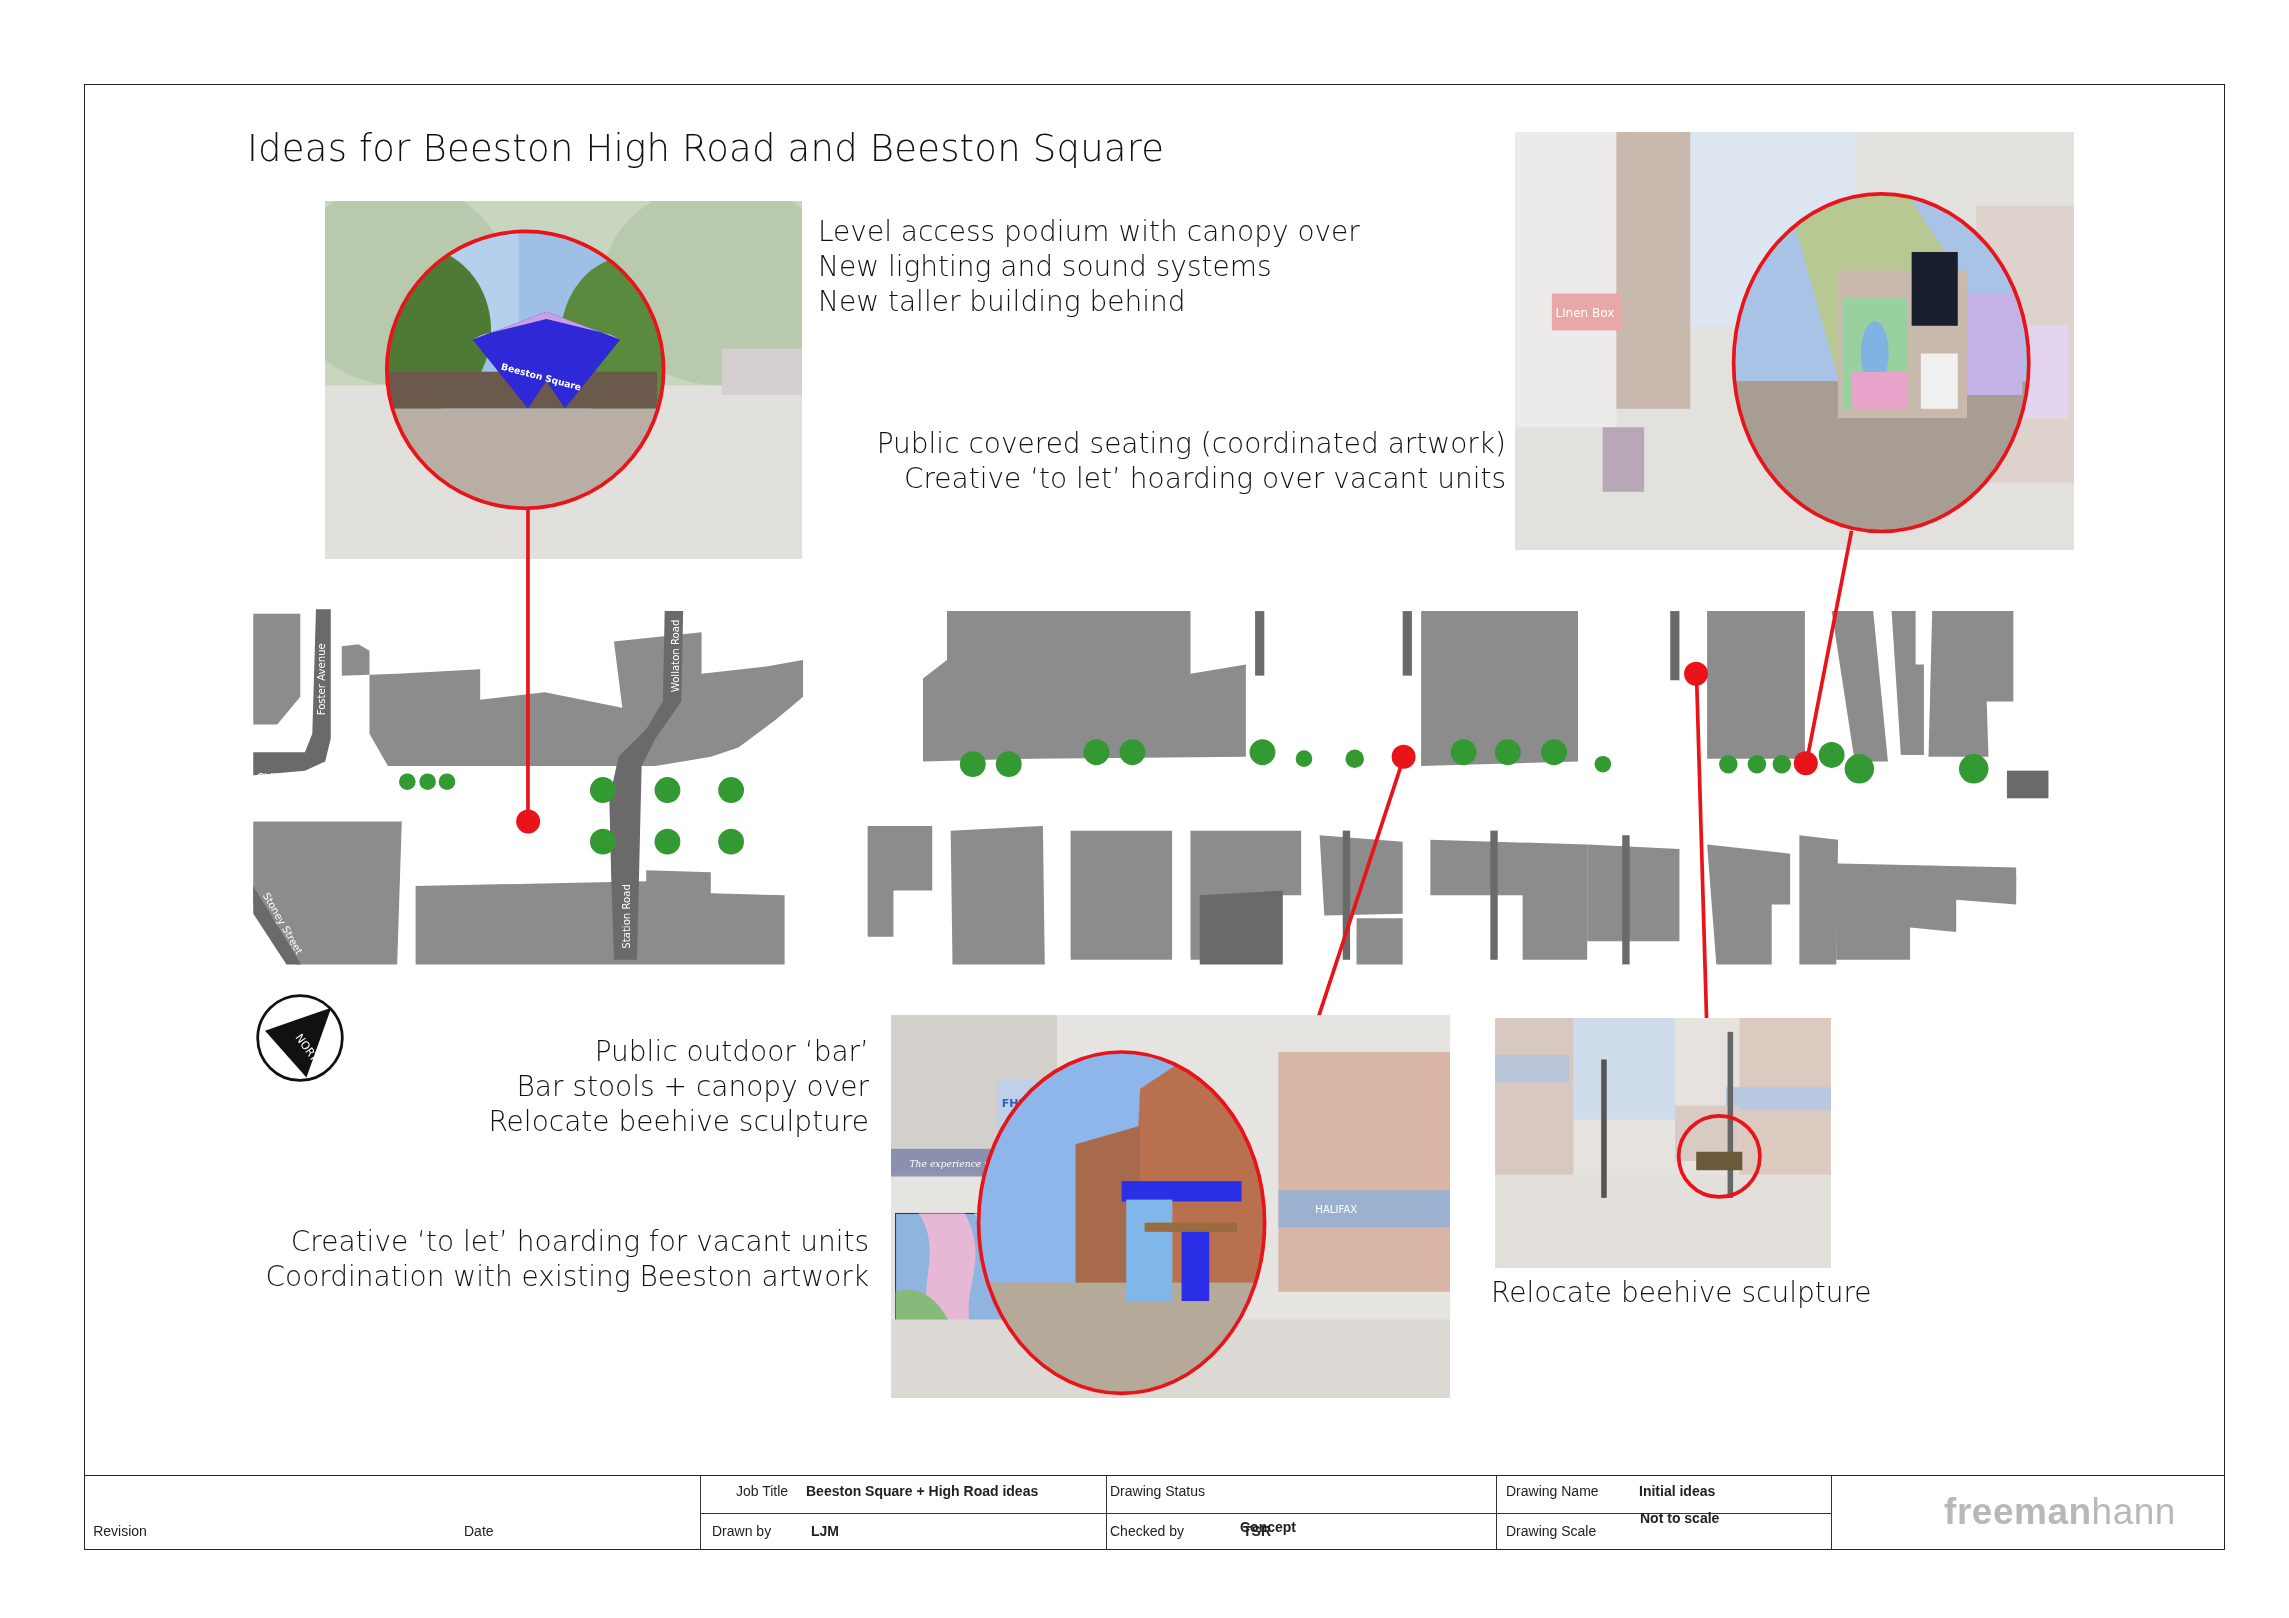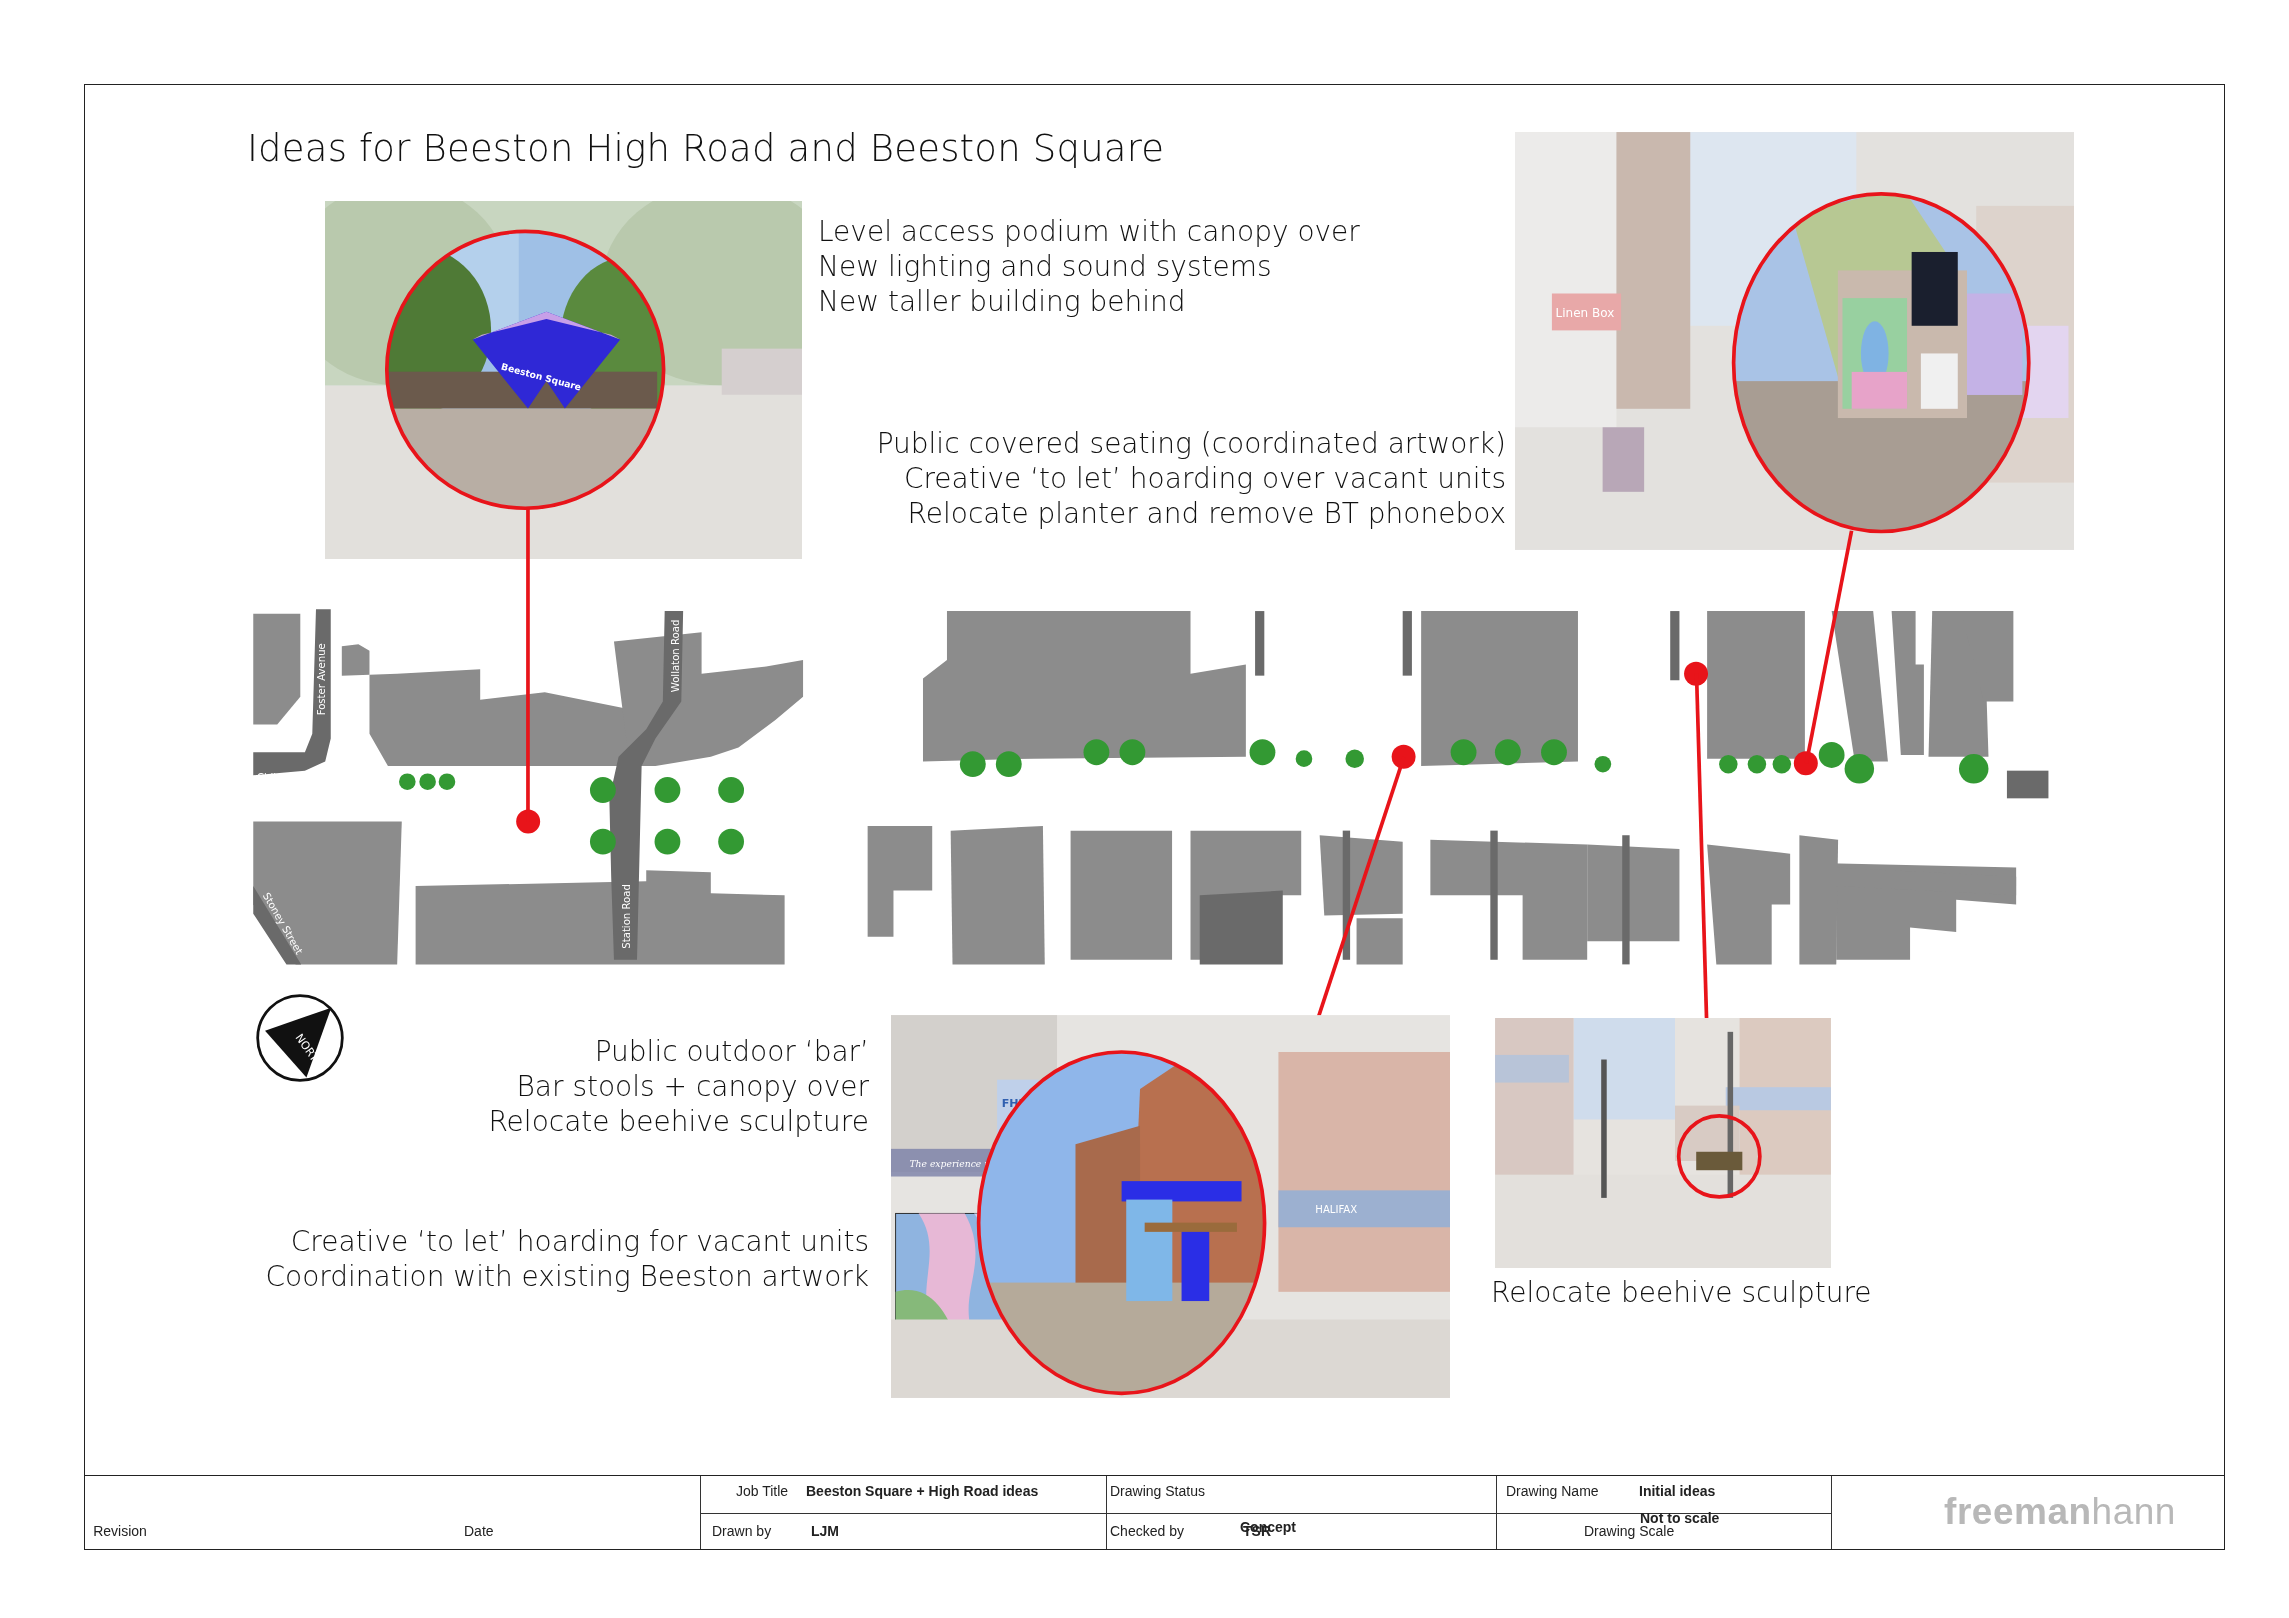--- a/index.html
+++ b/index.html
@@ -62,21 +62,20 @@
 
 <div class="abs note" style="left:818px;top:214px;">
   <div>Level access podium with canopy over</div>
   <div>New lighting and sound systems</div>
   <div>New taller building behind</div>
 </div>
 
 <div class="abs note right" style="right:784px;top:426px;">
   <div>Public covered seating (coordinated artwork)</div>
   <div>Creative ‘to let’ hoarding over vacant units</div>
-  <div>Relocate planter and remove BT phonebox</div>
 </div>
 
 <div class="abs photo" style="left:1515px;top:132px;width:615px;height:418px;">
   <svg width="559" height="418" viewBox="0 0 606 453">
     <defs>
         <clipPath id="c2">
           <ellipse cx="397" cy="250" rx="160" ry="183"></ellipse>
         </clipPath>
       </defs>
     <rect width="606" height="453" fill="#e3e1de"></rect>
@@ -283,20 +282,20 @@
   <div class="tb-cell" style="left:628px;top:47px;text-align:right;">Drawn by</div>
   <div class="tb-cell tb-val" style="left:727px;top:47px;">LJM</div>
 
   <div class="tb-cell" style="left:1026px;top:7.4px;">Drawing Status</div>
   <div class="tb-cell tb-val" style="left:1156px;top:7.4px;margin-top:36px;">Concept</div>
   <div class="tb-cell" style="left:1026px;top:47px;">Checked by</div>
   <div class="tb-cell tb-val" style="left:1159px;top:47px;">TSR</div>
 
   <div class="tb-cell" style="left:1422px;top:7.4px;">Drawing Name</div>
   <div class="tb-cell tb-val" style="left:1555px;top:7.4px;">Initial ideas</div>
-  <div class="tb-cell" style="left:1500px;top:47px;">Drawing Scale</div>
+  <div class="tb-cell" style="left:1422px;top:47px;">Drawing Scale</div>
   <div class="tb-cell tb-val" style="left:1556px;top:34px;">Not to scale</div>
 
   <div id="brand">
     <b>freeman</b><span class="light">hann</span>
   </div>
 </div>
 
 
 </body></html>

